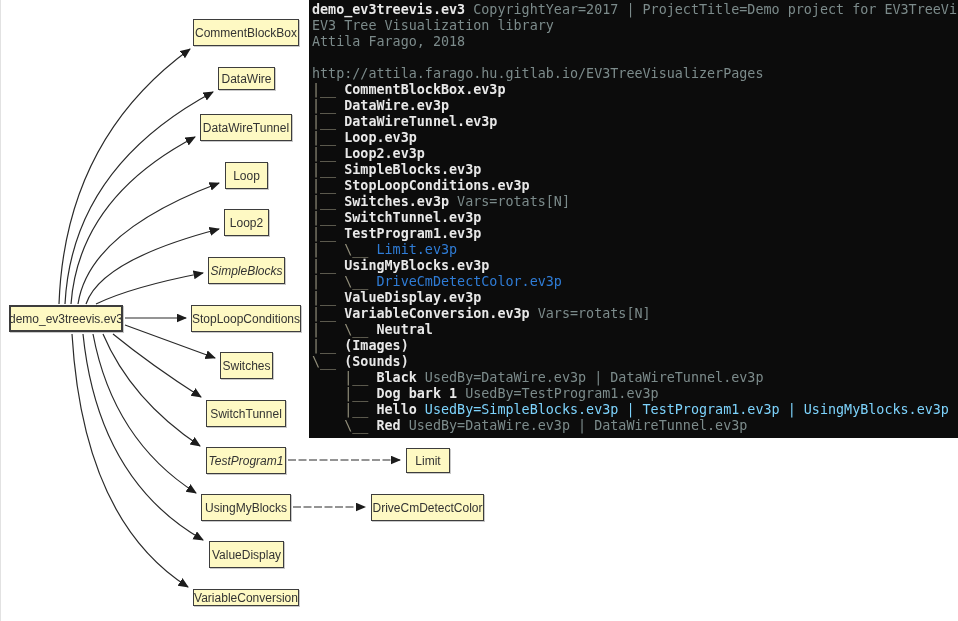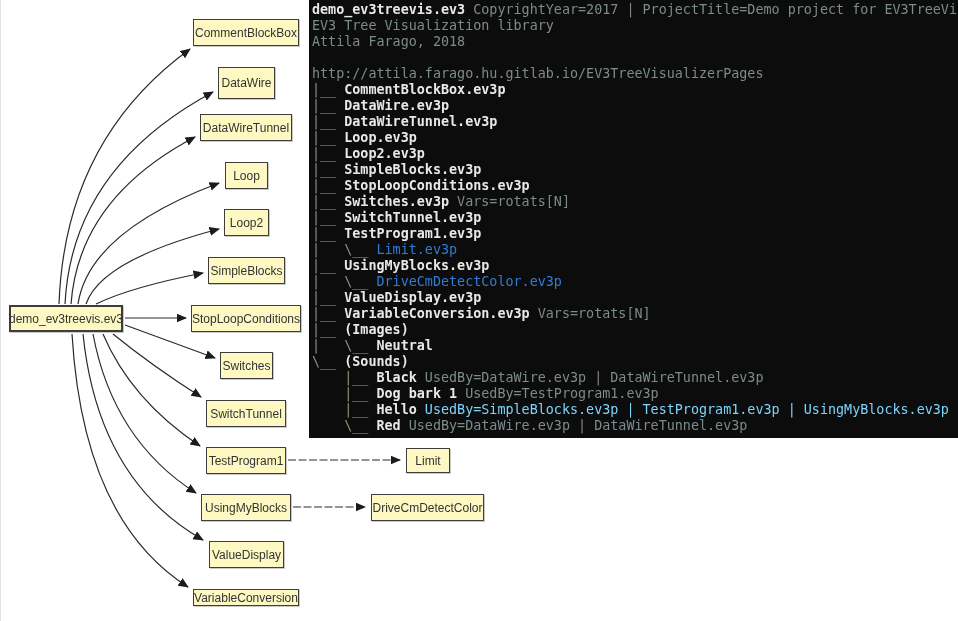--- a/index.html
+++ b/index.html
@@ -44,45 +44,45 @@
         <path d="M292,507 L364,507" fill="none" stroke="#2a2a2a" stroke-width="1.2" stroke-dasharray="8 2.5" marker-end="url(#arrowhead)"></path>
       </g>
   </svg>
   <div id="node-layer">
       <div class="node root" style="left: 8px; top: 305px; width: 114px; height: 27px;">
         <span>demo_ev3treevis.ev3</span>
       </div>
       <div class="node" style="left: 192px; top: 19px; width: 106px; height: 27px;">
         <span>CommentBlockBox</span>
       </div>
-      <div class="node" style="left: 217px; top: 67px; width: 57px; height: 32px; align-items: center;">
+      <div class="node" style="left: 217px; top: 67px; width: 57px; height: 23px; align-items: center;">
         <span>DataWire</span>
       </div>
       <div class="node" style="left: 199px; top: 114px; width: 92px; height: 27px;">
         <span>DataWireTunnel</span>
       </div>
       <div class="node" style="left: 224px; top: 162px; width: 43px; height: 27px;">
         <span>Loop</span>
       </div>
       <div class="node" style="left: 223px; top: 209px; width: 45px; height: 27px;">
         <span>Loop2</span>
       </div>
-      <div class="node" style="left: 207px; top: 257px; width: 77px; height: 27px;">
+      <div class="node" style="left: 207px; top: 257px; width: 77px; height: 27px; font-style: italic;">
         <span>SimpleBlocks</span>
       </div>
       <div class="node" style="left: 190px; top: 305px; width: 110px; height: 27px;">
         <span>StopLoopConditions</span>
       </div>
       <div class="node" style="left: 219px; top: 352px; width: 53px; height: 27px;">
         <span>Switches</span>
       </div>
       <div class="node" style="left: 205px; top: 400px; width: 80px; height: 27px;">
         <span>SwitchTunnel</span>
       </div>
-      <div class="node" style="left: 205px; top: 447px; width: 80px; height: 27px;">
+      <div class="node" style="left: 205px; top: 447px; width: 80px; height: 27px; font-style: italic;">
         <span>TestProgram1</span>
       </div>
       <div class="node" style="left: 405px; top: 448px; width: 44px; height: 25px;">
         <span>Limit</span>
       </div>
       <div class="node" style="left: 200px; top: 494px; width: 90px; height: 27px;">
         <span>UsingMyBlocks</span>
       </div>
       <div class="node" style="left: 370px; top: 494px; width: 113px; height: 27px;">
         <span>DriveCmDetectColor</span>
@@ -108,21 +108,21 @@
       <div class="tline"><span class="p" style="color: rgb(147, 144, 124);">|__ </span><span class="w" style="color: rgb(232, 232, 232);">SimpleBlocks.ev3p</span></div>
       <div class="tline"><span class="p" style="color: rgb(147, 144, 124);">|__ </span><span class="w" style="color: rgb(232, 232, 232);">StopLoopConditions.ev3p</span></div>
       <div class="tline"><span class="p" style="color: rgb(147, 144, 124);">|__ </span><span class="w" style="color: rgb(232, 232, 232);">Switches.ev3p</span><span class="g" style="color: rgb(124, 139, 139);"> Vars=rotats[N]</span></div>
       <div class="tline"><span class="p" style="color: rgb(147, 144, 124);">|__ </span><span class="w" style="color: rgb(232, 232, 232);">SwitchTunnel.ev3p</span></div>
       <div class="tline"><span class="p" style="color: rgb(147, 144, 124);">|__ </span><span class="w" style="color: rgb(232, 232, 232);">TestProgram1.ev3p</span></div>
       <div class="tline"><span class="p" style="color: rgb(147, 144, 124);">|   \__ </span><span class="b" style="color: rgb(47, 124, 214);">Limit.ev3p</span></div>
       <div class="tline"><span class="p" style="color: rgb(147, 144, 124);">|__ </span><span class="w" style="color: rgb(232, 232, 232);">UsingMyBlocks.ev3p</span></div>
       <div class="tline"><span class="p" style="color: rgb(147, 144, 124);">|   \__ </span><span class="b" style="color: rgb(47, 124, 214);">DriveCmDetectColor.ev3p</span></div>
       <div class="tline"><span class="p" style="color: rgb(147, 144, 124);">|__ </span><span class="w" style="color: rgb(232, 232, 232);">ValueDisplay.ev3p</span></div>
       <div class="tline"><span class="p" style="color: rgb(147, 144, 124);">|__ </span><span class="w" style="color: rgb(232, 232, 232);">VariableConversion.ev3p</span><span class="g" style="color: rgb(124, 139, 139);"> Vars=rotats[N]</span></div>
+      <div class="tline"><span class="p" style="color: rgb(147, 144, 124);">|   \__ </span><span class="w" style="color: rgb(232, 232, 232);">Neutral</span></div>
       <div class="tline"><span class="p" style="color: rgb(147, 144, 124);">|__ </span><span class="w" style="color: rgb(232, 232, 232);">(Images)</span></div>
-      <div class="tline"><span class="p" style="color: rgb(147, 144, 124);">|   \__ </span><span class="w" style="color: rgb(232, 232, 232);">Neutral</span></div>
       <div class="tline"><span class="p" style="color: rgb(147, 144, 124);">\__ </span><span class="w" style="color: rgb(232, 232, 232);">(Sounds)</span></div>
       <div class="tline"><span class="p" style="color: rgb(147, 144, 124);">    |__ </span><span class="w" style="color: rgb(232, 232, 232);">Black</span><span class="g" style="color: rgb(124, 139, 139);"> UsedBy=DataWire.ev3p | DataWireTunnel.ev3p</span></div>
       <div class="tline"><span class="p" style="color: rgb(147, 144, 124);">    |__ </span><span class="w" style="color: rgb(232, 232, 232);">Dog bark 1</span><span class="g" style="color: rgb(124, 139, 139); margin-top: 12px;"> UsedBy=TestProgram1.ev3p</span></div>
       <div class="tline"><span class="p" style="color: rgb(147, 144, 124);">    |__ </span><span class="w" style="color: rgb(232, 232, 232);">Hello</span><span class="g" style="color: #7dd3fc;"> UsedBy=SimpleBlocks.ev3p | TestProgram1.ev3p | UsingMyBlocks.ev3p</span></div>
       <div class="tline"><span class="p" style="color: rgb(147, 144, 124);">    \__ </span><span class="w" style="color: rgb(232, 232, 232);">Red</span><span class="g" style="color: rgb(124, 139, 139);"> UsedBy=DataWire.ev3p | DataWireTunnel.ev3p</span></div>
     </div>
 </div>
 
 </body></html>

